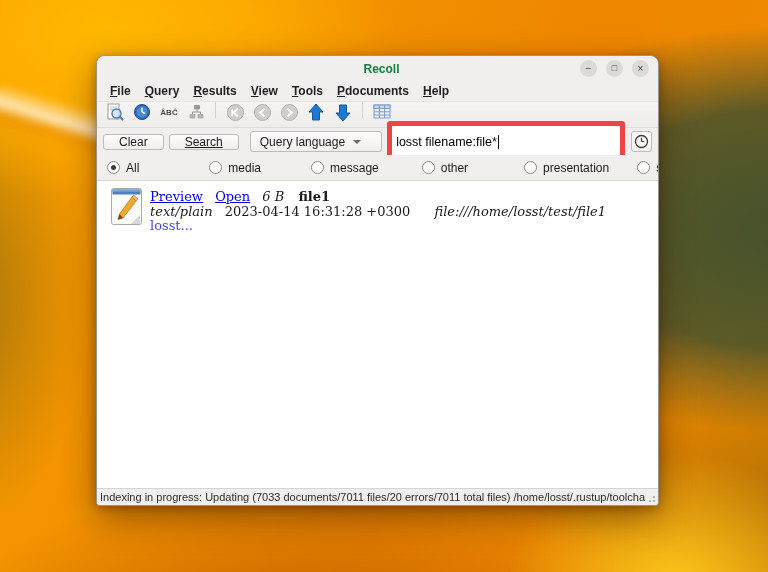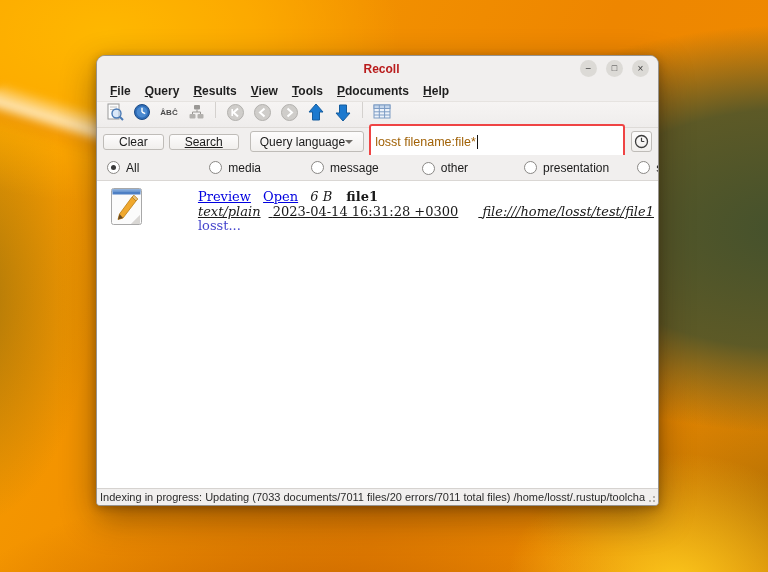--- a/index.html
+++ b/index.html
@@ -31,21 +31,21 @@
     border-radius: 9px 9px 4px 4px;
     box-shadow: 0 12px 34px rgba(40,20,0,.45), 0 2px 8px rgba(40,20,0,.3);
     display: flex; flex-direction: column; overflow: hidden;
   }
 
   
   .titlebar { position: relative; height: 25px; flex: 0 0 25px; background: #f1efee; }
   .titlebar .title {
     position: absolute; left: 8px; right: 0; top: 0; height: 100%;
     display: flex; align-items: center; justify-content: center;
-    font-size: 12px; font-weight: bold; color: #b91c1c;
+    font-size: 12px; font-weight: bold; color: #15803d;
   }
   .winbtns { position: absolute; right: 9px; top: 4px; display: flex; gap: 9px; }
   .winbtn {
     width: 17px; height: 17px; border-radius: 50%; background: #dcdad6;
     display: flex; align-items: center; justify-content: center;
     font-size: 10px; color: #3d3d3d; line-height: 1; cursor: default;
   }
   .winbtn.max span { font-size: 9px; margin-top: -1px; }
 
   
@@ -72,32 +72,32 @@
     height: 27px; flex: 0 0 27px; display: flex; align-items: center;
     padding: 0 6px; gap: 5px; background: #f1efee;
   }
   .btn {
     height: 16px; padding: 0 15px; font-size: 12px; color: #1a1a1a;
     background: linear-gradient(#fdfcfc, #f1efed); border: 1px solid #bfbcb8;
     border-radius: 3px; font-family: "Liberation Sans", sans-serif;
   }
   .btn + .btn { margin-left: 0; text-decoration: underline; }
   .combo {
-    height: 21px; margin-left: 6px; padding: 0 10px 0 9px; font-size: 12px; color: #1a1a1a;
+    height: 21px; margin-left: 6px; padding: 0 20px 0 9px; font-size: 12px; color: #1a1a1a;
     background: linear-gradient(#fdfcfc, #f1efed); border: 1px solid #bfbcb8;
-    border-radius: 3px; display: flex; align-items: center; gap: 0; white-space: nowrap;
+    border-radius: 3px; display: flex; align-items: center; gap: 8px; white-space: nowrap;
   }
   .combo .arrow {
     width: 0; height: 0; border-left: 4px solid transparent;
     border-right: 4px solid transparent; border-top: 4px solid #6d6a66;
   }
   .sinput {
-    flex: 1; height: 21px; background: #fff; border: 2px solid #ef4444;
+    flex: 1; height: 21px; background: #fff; border: 5px solid #ef4444;
     border-radius: 3px; display: flex; align-items: center; padding: 16px 4px;
-    font-size: 12.5px; color: #a16207; white-space: nowrap; overflow: hidden;
+    font-size: 12.5px; color: #000000; white-space: nowrap; overflow: hidden;
   }
   .caret { display: inline-block; width: 1px; height: 14px; background: #111; margin-left: 1px; }
   .histbtn {
     width: 21px; height: 21px; background: linear-gradient(#fdfcfc, #f1efed);
     border: 1px solid #bfbcb8; border-radius: 3px;
     display: flex; align-items: center; justify-content: center; margin-left: 1px;
   }
 
   
   .filterrow {
@@ -107,40 +107,40 @@
   .radio { display: flex; align-items: center; gap: 6px; white-space: nowrap; }
   .rb {
     width: 13px; height: 13px; border-radius: 50%; background: #fff;
     border: 1px solid #8a8885; position: relative; flex: 0 0 13px;
   }
   .rb.checked::after {
     content: ""; position: absolute; left: 3px; top: 3px; width: 5px; height: 5px;
     border-radius: 50%; background: #3a3a3a;
   }
   .f0 { margin-left: 10px; } .f1 { margin-left: 50px; } .f2 { margin-left: 30px; }
-  .f3 { margin-left: 23px; align-items: flex-end; } .f4 { margin-left: 36px; } .f5 { margin-left: 8px; }
+  .f3 { margin-left: 23px; } .f4 { margin-left: 36px; } .f5 { margin-left: 8px; }
   .f6 { margin-left: 8px; }
 
   
   .results {
     flex: 1; background: #fff; border-top: 1px solid #dad7d4;
     font-family: "DejaVu Serif", "Liberation Serif", serif;
     color: #1a1a1a; padding: 7px 4px 0 4px; overflow: hidden;
   }
   .reshead { font-size: 13px; padding-bottom: 14px; }
   .reshead .qr { font-weight: bold; font-size: 13.5px; margin-right: 10px; }
   .reshead b { font-weight: bold; }
   a.link { color: #0000e0; text-decoration: underline; cursor: pointer; }
-  .resitem { display: flex; gap: 2px; padding-left: 10px; justify-content: space-between; }
+  .resitem { display: flex; gap: 8px; padding-left: 10px; }
   .fileicon { flex: 0 0 31px; width: 31px; height: 37px; }
   .restext { font-size: 13px; line-height: 13.5px; padding-top: 2px; }
   .l1 a { margin-right: 8px; }
   .l1 .size { font-style: italic; margin-right: 10px; }
   .l1 .fname { font-weight: bold; }
-  .l2 { margin-top: 1px; text-decoration: underline; }
+  .l2 { margin-top: 1px; }
   .l2 .mime { font-style: italic; margin-right: 8px; }
   .l2 .date { margin-right: 20px; }
   .l2 .url { font-style: italic; }
   .l3 { margin-top: 1px; color: #4545cc; }
 
   
   .statusbar {
     position: relative; flex: 0 0 17px; height: 17px; background: #f1efee;
     border-top: 1px solid #d6d3d0; display: flex; align-items: center;
     padding: 0 14px 0 3px; font-size: 11px; color: #2c2c2c;

